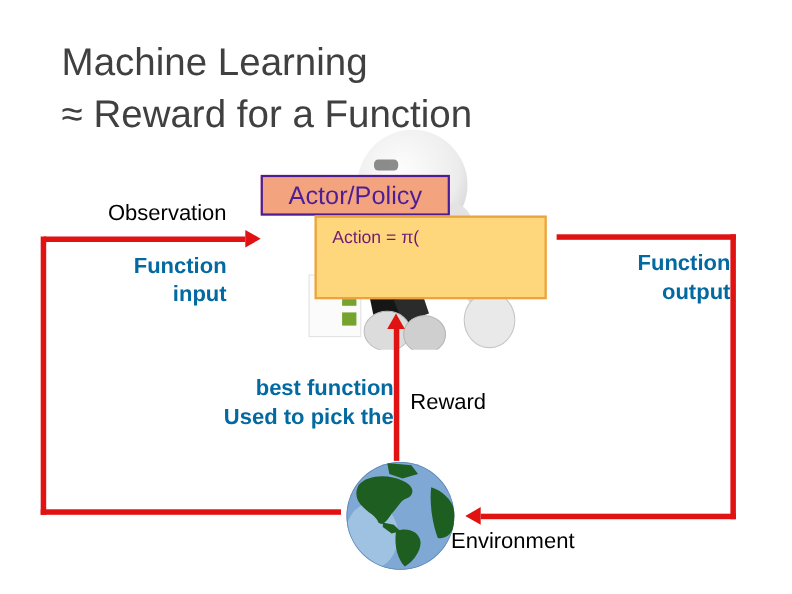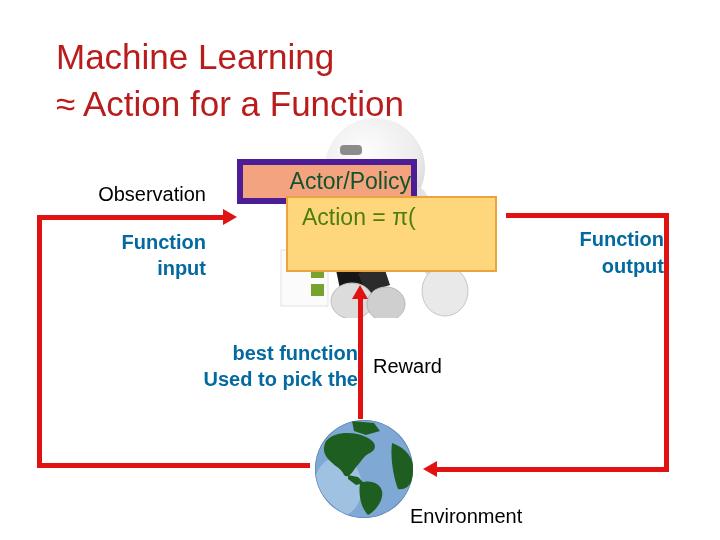--- a/index.html
+++ b/index.html
@@ -3,55 +3,55 @@
 <meta charset="utf-8">
 <style>
   html,body{margin:0;padding:0;background:#ffffff;}
   .slide{
     position:relative;width:720px;height:540px;background:#ffffff;
     overflow:hidden;font-family:"Liberation Sans",sans-serif;
   }
   
   .title{
     position:absolute;left:56px;top:33px;z-index:5;
-    font-size:35px;line-height:47px;color:#b91c1c;letter-spacing:0px;
+    font-size:35px;line-height:47px;color:#404040;letter-spacing:0px;
   }
   
   .lbl{position:absolute;z-index:6;font-size:20px;color:#000;}
   .blue{color:#0369a1;font-weight:700;}
   .center{text-align:right;}
   
   .rl{position:absolute;background:#e01212;z-index:4;}
   .ah{position:absolute;width:0;height:0;z-index:4;}
   .ah-right{border-top:8px solid transparent;border-bottom:8px solid transparent;border-left:14px solid #e01212;}
   .ah-left{border-top:8px solid transparent;border-bottom:8px solid transparent;border-right:14px solid #e01212;}
   .ah-up{border-left:8px solid transparent;border-right:8px solid transparent;border-bottom:14px solid #e01212;}
   
   .actor-box{
     position:absolute;left:237px;top:159px;width:168px;height:33px;z-index:3;
-    background:#f3a47f;border:6px solid #4c1d95;
-    font-size:23px;line-height:33px;text-align:right;color:#14532d;
+    background:#f3a47f;border:2px solid #4c1d95;
+    font-size:23px;line-height:33px;text-align:center;color:#4c1d95;
   }
   .func-box{
     position:absolute;left:286px;top:196px;width:193px;height:66px;z-index:3;
     background:#fed77d;border:2px solid #eca33d;
-    padding:3px 0 3px 14px;font-size:23px;line-height:32px;color:#4d7c0f;
+    padding:3px 0 3px 14px;font-size:16px;line-height:32px;color:#701a75;
   }
   
   .robot-art{position:absolute;left:280px;top:115px;z-index:1;}
   .globe-art{position:absolute;left:314px;top:419px;z-index:1;}
 </style>
 </head>
 <body>
 
 <div class="slide">
 
   <div class="title">
     <div>Machine Learning</div>
-    <div>≈ Action for a Function</div>
+    <div>≈ Reward for a Function</div>
   </div>
 
   <svg class="robot-art" width="195" height="203" viewBox="0 0 195 203">
     <defs>
       <radialGradient id="headGrad" cx="40%" cy="35%" r="75%">
         <stop offset="0%" stop-color="#fdfdfd"></stop>
         <stop offset="70%" stop-color="#ececec"></stop>
         <stop offset="100%" stop-color="#cfcfcf"></stop>
       </radialGradient>
     </defs>
@@ -132,17 +132,17 @@
     <div>output</div>
   </div>
 
   <div class="lbl blue center" style="left:180px;top:340px;width:178px;line-height:26px;">
     <div>best function</div>
     <div>Used to pick the</div>
   </div>
   <div class="lbl" style="left:373px;top:355px;">
     <span>Reward</span>
   </div>
-  <div class="lbl" style="left:410px;top:481px;margin-top:24px;">
+  <div class="lbl" style="left:410px;top:481px;">
     <span>Environment</span>
   </div>
 
 </div>
 
 </body></html>

